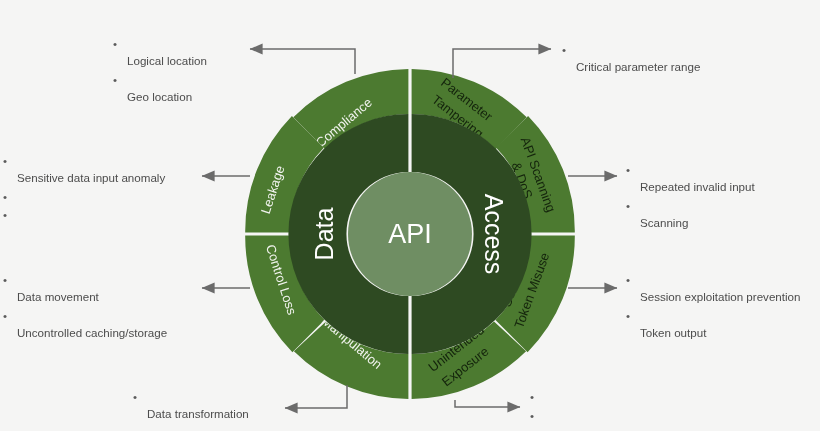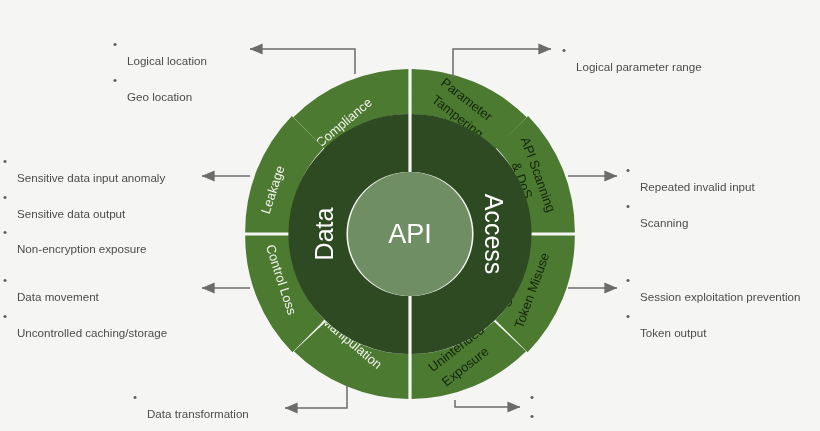--- a/index.html
+++ b/index.html
@@ -162,25 +162,23 @@
     </div>
   </div>
 
   <div class="bullet-group" id="bg-sensitive">
     <div class="bullet-row">
       <span class="bullet-dot">•</span>
       <span class="bullet-text">Sensitive data input anomaly</span>
     </div>
     <div class="bullet-row">
       <span class="bullet-dot">•</span>
-      <span class="bullet-text">Sensitive data output</span>
-    </div>
-    <div class="bullet-row">
-      <span class="bullet-dot">•</span>
-      <span class="bullet-text">Non-encryption exposure</span>
+    </div>
+    <div class="bullet-row">
+      <span class="bullet-dot">•</span>
     </div>
   </div>
 
   <div class="bullet-group" id="bg-datamove">
     <div class="bullet-row">
       <span class="bullet-dot">•</span>
       <span class="bullet-text">Data movement</span>
     </div>
     <div class="bullet-row">
       <span class="bullet-dot">•</span>
@@ -195,21 +193,21 @@
     </div>
     <div class="bullet-row">
       <span class="bullet-dot">•</span>
       <span class="bullet-text">Injection</span>
     </div>
   </div>
 
   <div class="bullet-group" id="bg-critical">
     <div class="bullet-row">
       <span class="bullet-dot">•</span>
-      <span class="bullet-text">Logical parameter range</span>
+      <span class="bullet-text">Critical parameter range</span>
     </div>
   </div>
 
   <div class="bullet-group" id="bg-repeated">
     <div class="bullet-row">
       <span class="bullet-dot">•</span>
       <span class="bullet-text">Repeated invalid input</span>
     </div>
     <div class="bullet-row">
       <span class="bullet-dot">•</span>

